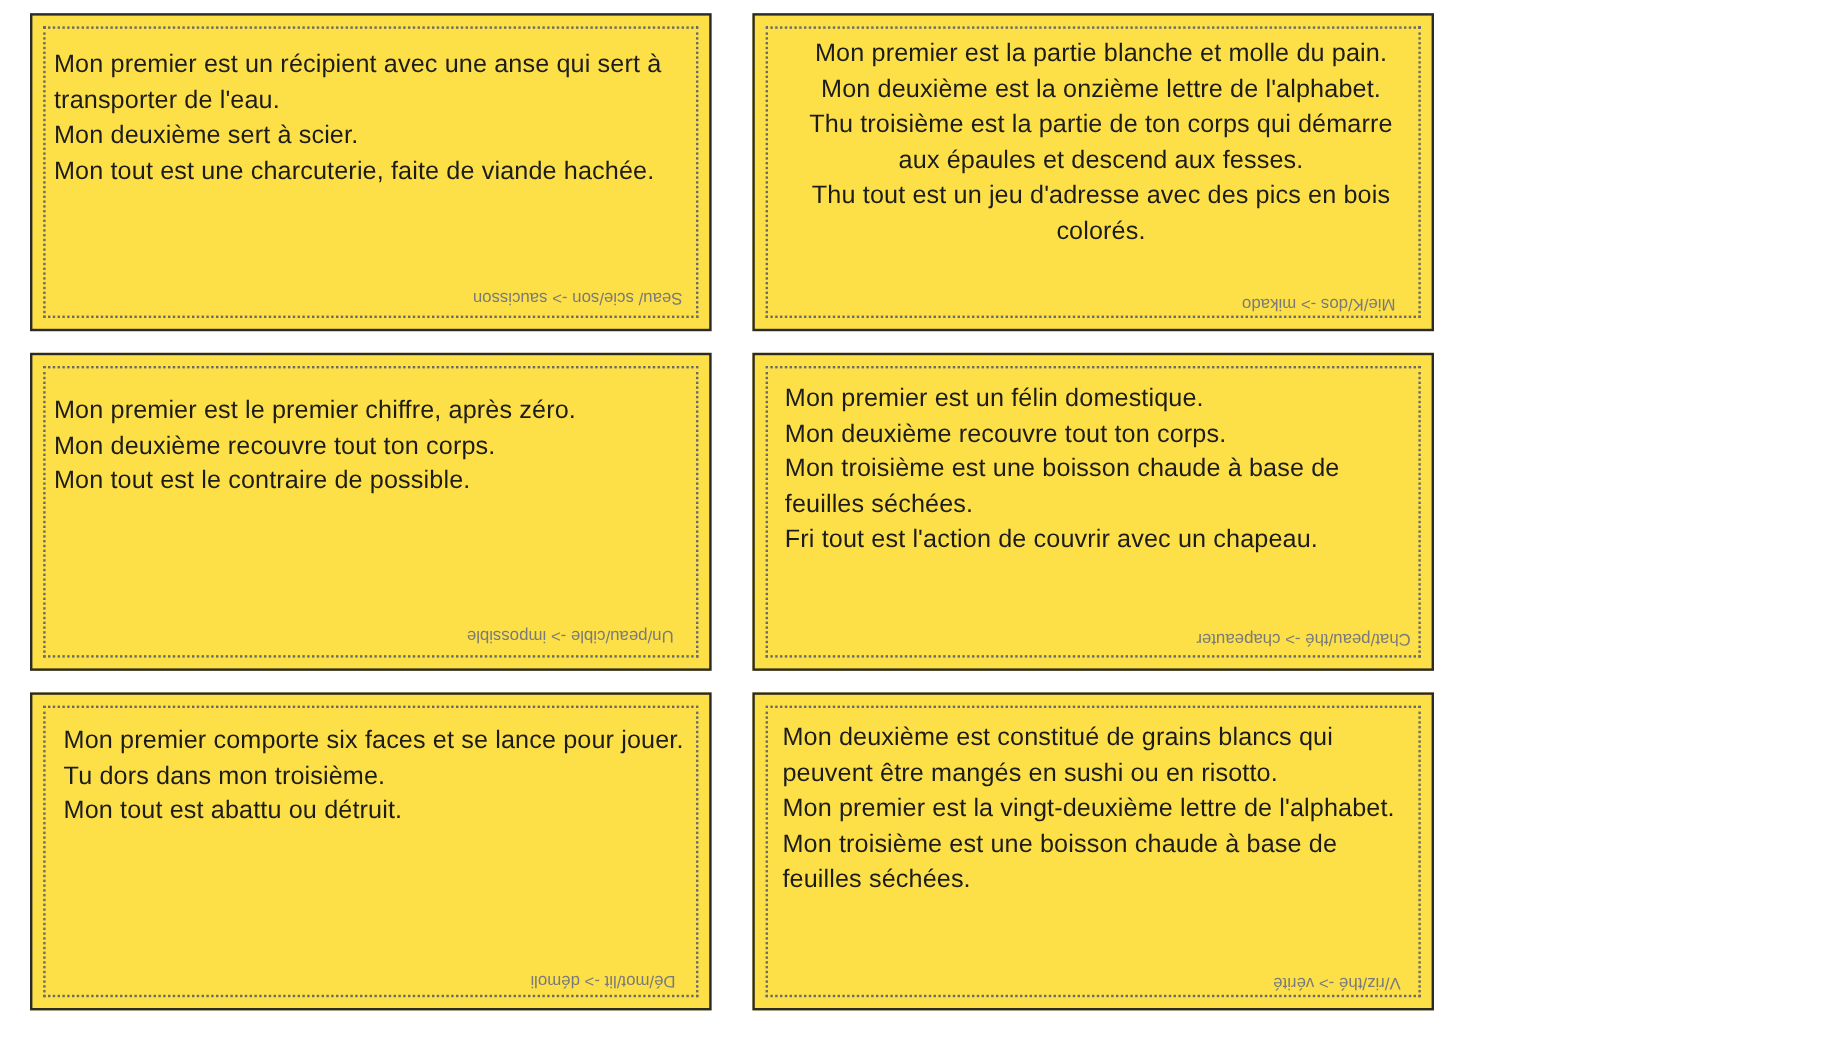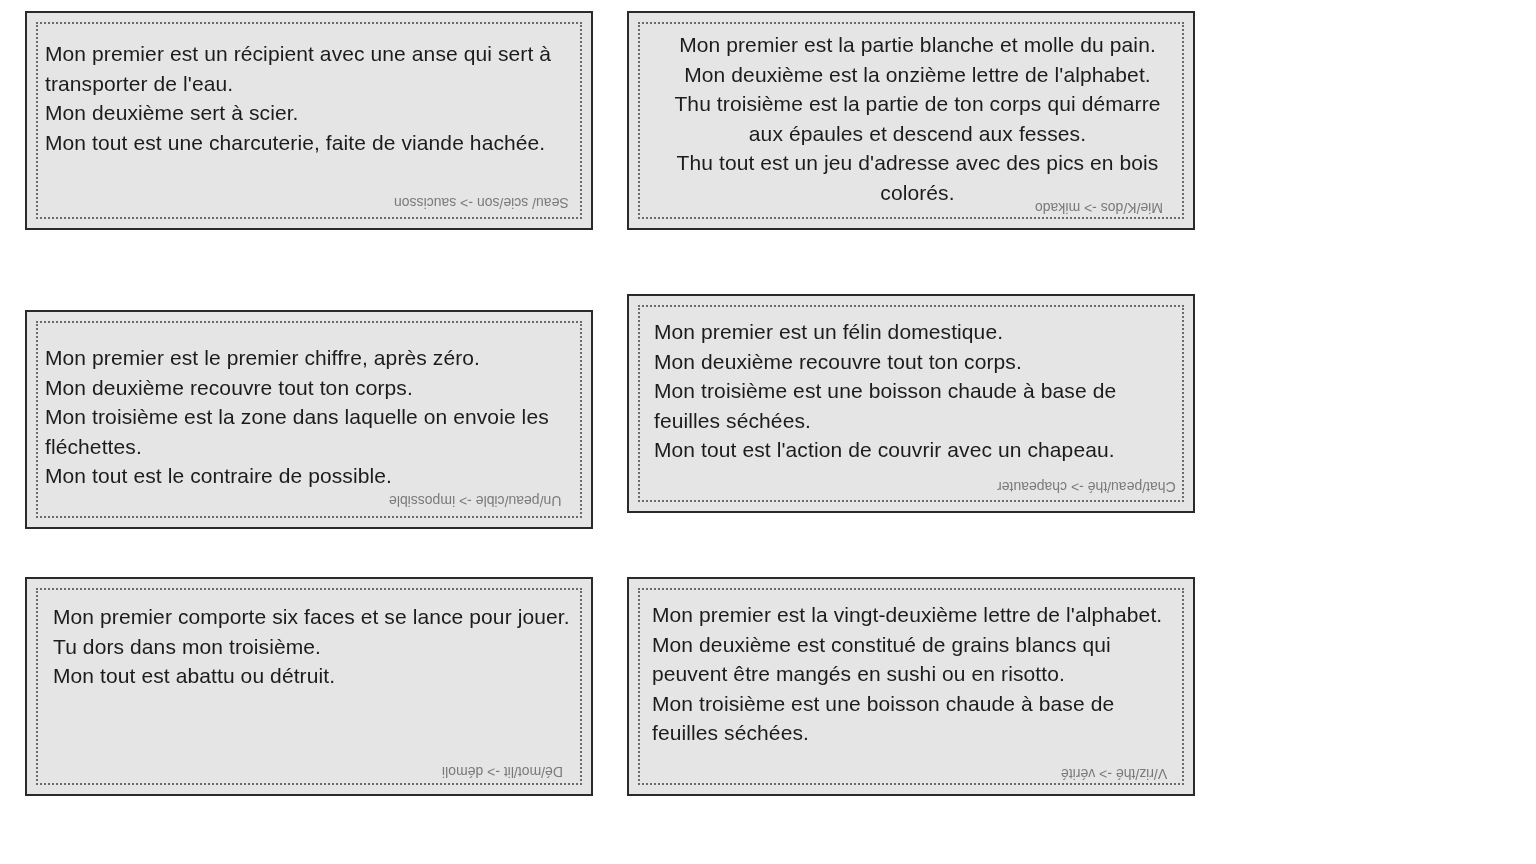--- a/index.html
+++ b/index.html
@@ -11,24 +11,24 @@
       overflow: hidden;
     }
     body {
       position: relative;
       font-family: "Liberation Sans", "DejaVu Sans", sans-serif;
       color: #1f1f1f;
     }
     .card {
       position: absolute;
       width: 568px;
-      height: 219px;
+      height: 265px;
       box-sizing: border-box;
       border: 2px solid #2a2a2a;
-      background: #e5e5e5;
+      background: #fde047;
     }
     .card-inner {
       position: absolute;
       left: 9px;
       top: 9px;
       right: 9px;
       bottom: 9px;
       border: 2px dotted #6a6a6a;
       box-sizing: border-box;
     }
@@ -73,53 +73,52 @@
   <div class="card-inner"></div>
   <p class="riddle" style="top:17px; left:27px;">
     <span class="line">Mon premier est la partie blanche et molle du pain.</span>
     <span class="line">Mon deuxième est la onzième lettre de l'alphabet.</span>
     <span class="line">Thu troisième est la partie de ton corps qui démarre aux épaules et descend aux fesses.</span>
     <span class="line">Thu tout est un jeu d'adresse avec des pics en bois colorés.</span>
   </p>
   <span class="answer" style="right:30px; bottom:12px;">Mie/K/dos -&gt; mikado</span>
 </div>
 
-<div class="card" style="left:25px; top:294px;margin-top:16px;">
+<div class="card" style="left:25px; top:294px;">
   <div class="card-inner"></div>
   <p class="riddle" style="top:31px;">
     <span class="line">Mon premier est le premier chiffre, après zéro.</span>
     <span class="line">Mon deuxième recouvre tout ton corps.</span>
-    <span class="line">Mon troisième est la zone dans laquelle on envoie les fléchettes.</span>
     <span class="line">Mon tout est le contraire de possible.</span>
   </p>
   <span class="answer" style="right:30px; bottom:18px;">Un/peau/cible -&gt; impossible</span>
 </div>
 
 <div class="card" style="left:627px; top:294px;">
   <div class="card-inner"></div>
   <p class="riddle" style="top:21px; left:25px;">
     <span class="line">Mon premier est un félin domestique.</span>
     <span class="line">Mon deuxième recouvre tout ton corps.</span>
     <span class="line">Mon troisième est une boisson chaude à base de feuilles séchées.</span>
-    <span class="line">Mon tout est l'action de couvrir avec un chapeau.</span>
+    <span class="line">Fri tout est l'action de couvrir avec un chapeau.</span>
   </p>
   <span class="answer" style="right:17px; bottom:16px;">Chat/peau/thé -&gt; chapeauter</span>
 </div>
 
 <div class="card" style="left:25px; top:577px;padding-left:23px;">
   <div class="card-inner"></div>
   <p class="riddle" style="top:23px; left:26px;">
     <span class="line">Mon premier comporte six faces et se lance pour jouer.</span>
     <span class="line">Tu dors dans mon troisième.</span>
     <span class="line">Mon tout est abattu ou détruit.</span>
   </p>
   <span class="answer" style="right:28px; bottom:14px;">Dé/mot/lit -&gt; démoli</span>
 </div>
 
 <div class="card" style="left:627px; top:577px;">
   <div class="card-inner"></div>
   <p class="riddle" style="top:21px; left:23px;">
+    <span class="line">Mon deuxième est constitué de grains blancs qui peuvent être mangés en sushi ou en risotto.</span>
     <span class="line">Mon premier est la vingt-deuxième lettre de l'alphabet.</span>
-    <span class="line">Mon deuxième est constitué de grains blancs qui peuvent être mangés en sushi ou en risotto.</span>
     <span class="line">Mon troisième est une boisson chaude à base de feuilles séchées.</span>
   </p>
   <span class="answer" style="right:26px; bottom:12px;">V/riz/thé -&gt; vérité</span>
 </div>
 
 </body></html>

